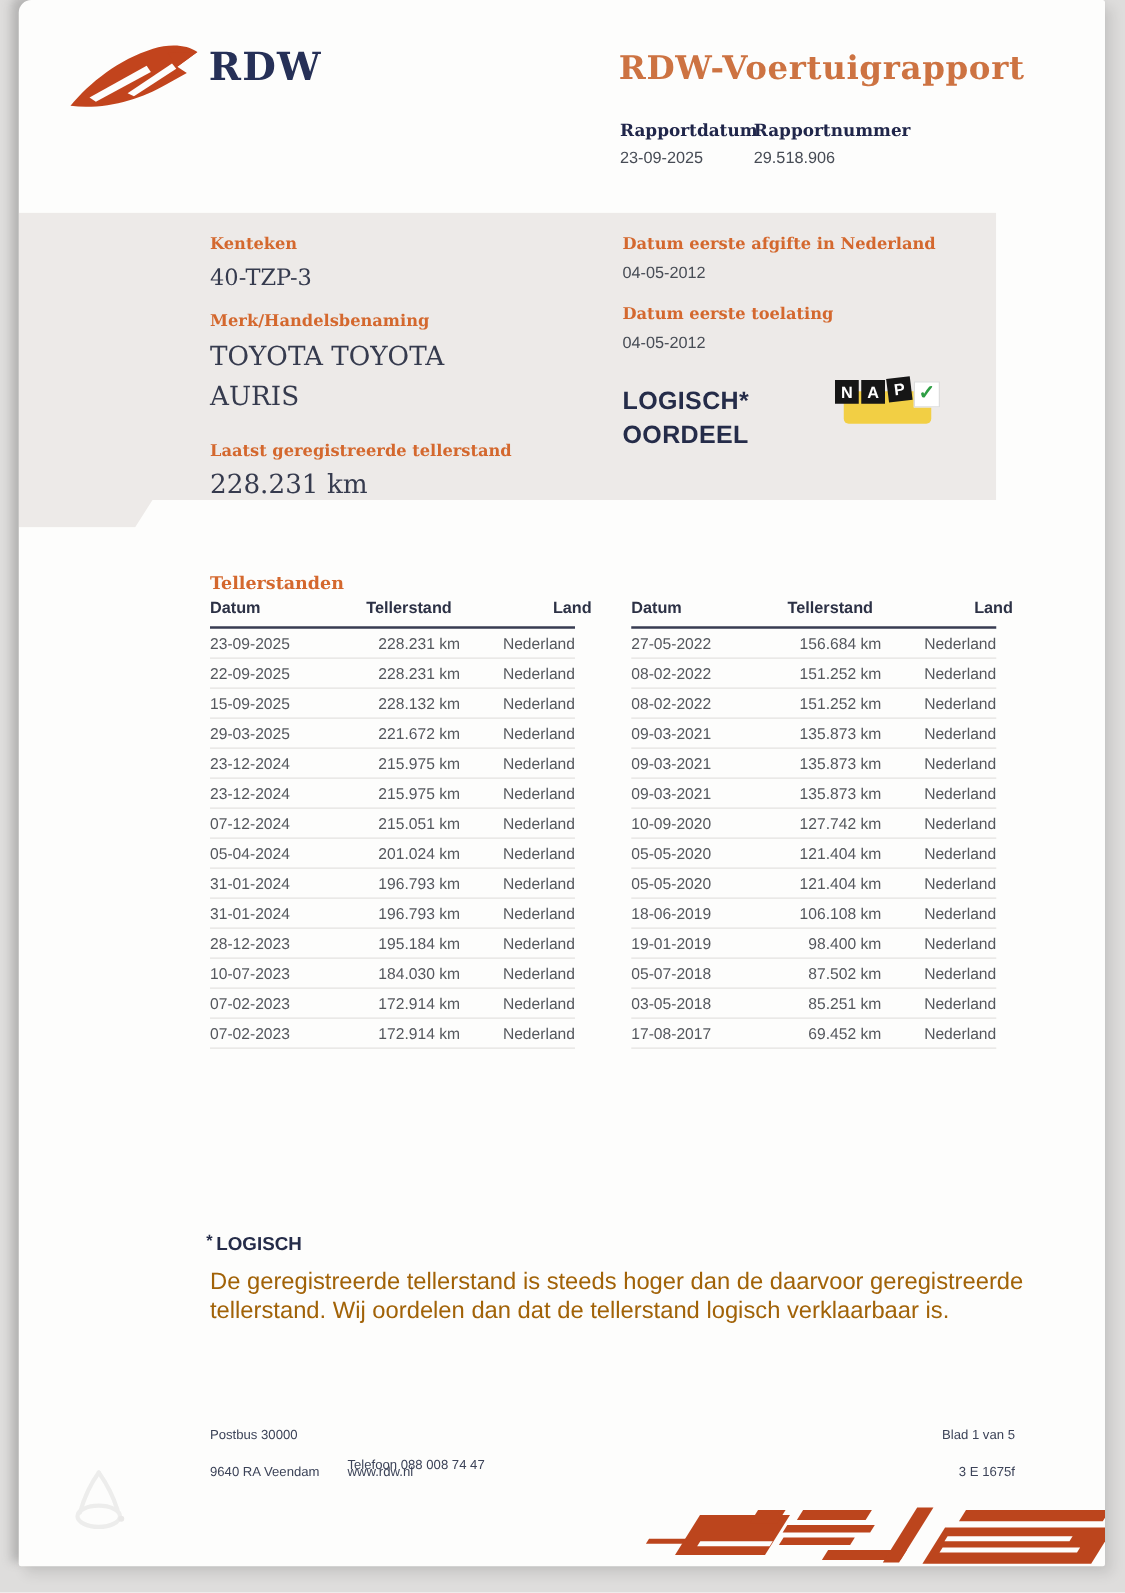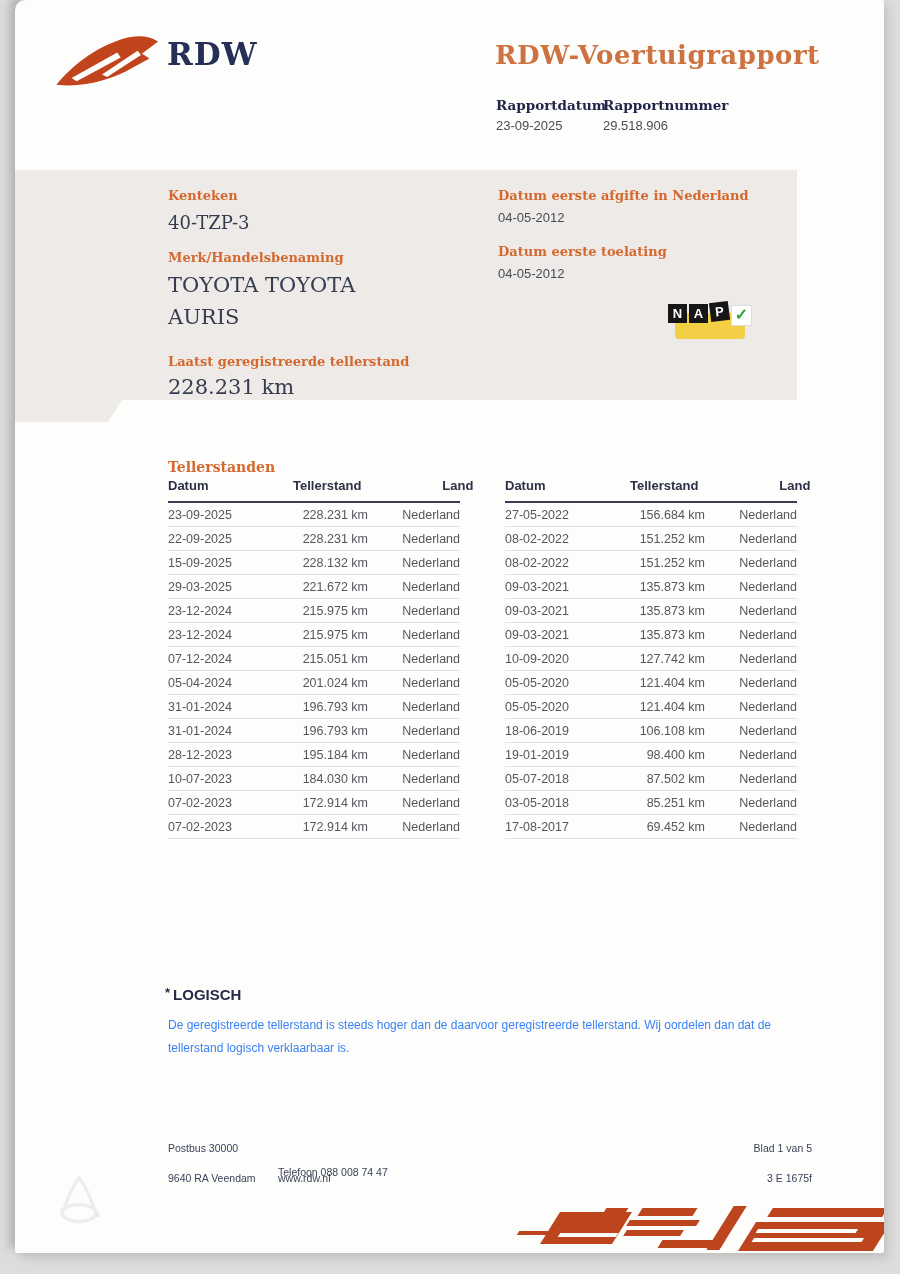--- a/index.html
+++ b/index.html
@@ -69,21 +69,21 @@
     border-bottom:2px solid #383c52;font-size:13px;font-weight:bold;color:#2c3145;gap:20px;}
   .trow{display:grid;grid-template-columns:105px 1fr 92px;height:23px;align-items:center;
     border-bottom:1px solid #e4e2e0;font-size:12.5px;color:#54575d;}
   .c0{text-align:left;}
   .c1{text-align:right;}
   .c2{text-align:right;}
 
   
   #note-heading{left:150px;top:985px;font-size:15px;font-weight:bold;color:#252c49;}
   #note-heading .ast{font-size:13px;vertical-align:3px;margin-right:3px;}
-  #note-text{left:153px;top:1014px;width:655px;font-size:12px;line-height:23px;color:#3b82f6;}
+  #note-text{left:153px;top:1014px;width:655px;font-size:19px;line-height:23px;color:#a16207;}
 
   
   .ft{font-size:10.5px;color:#3c4358;}
   #ft-addr1{left:153px;top:1142px;}
   #ft-addr2{left:153px;top:1172px;}
   #ft-tel{left:263px;top:1142px;margin-top:24px;}
   #ft-web{left:263px;top:1172px;}
   #ft-page{right:72px;top:1142px;text-align:right;}
   #ft-code{right:72px;top:1172px;text-align:right;}
 
@@ -120,20 +120,24 @@
     <div id="merk-line1" class="abs serif big-value">TOYOTA TOYOTA</div>
     <div id="merk-line2" class="abs serif big-value">AURIS</div>
     <div id="teller-label" class="abs serif o-label">Laatst geregistreerde tellerstand</div>
     <div id="teller-value" class="abs serif big-value">228.231 km</div>
 
     <div id="afgifte-label" class="abs serif o-label">Datum eerste afgifte in Nederland</div>
     <div id="afgifte-value" class="abs sm-value">04-05-2012</div>
     <div id="toelating-label" class="abs serif o-label">Datum eerste toelating</div>
     <div id="toelating-value" class="abs sm-value">04-05-2012</div>
 
+    <div id="oordeel" class="abs">
+      <div>LOGISCH*</div>
+      <div>OORDEEL</div>
+    </div>
 
     <div id="nap-logo" class="abs">
       <div id="nap-yellow"></div>
       <div id="nap-n" class="nap-tile">N</div>
       <div id="nap-a" class="nap-tile">A</div>
       <div id="nap-p" class="nap-tile">P</div>
       <div id="nap-check">✓</div>
     </div>
   </div>
 

